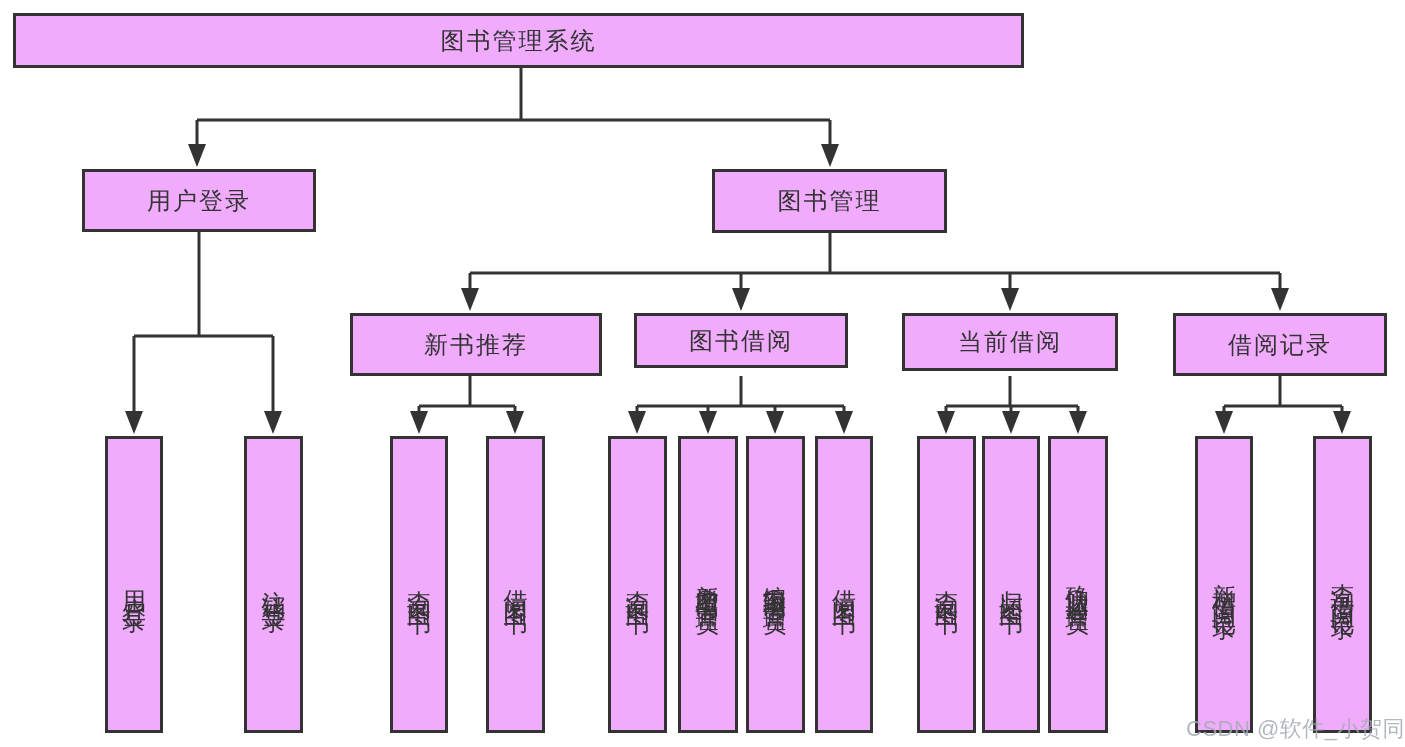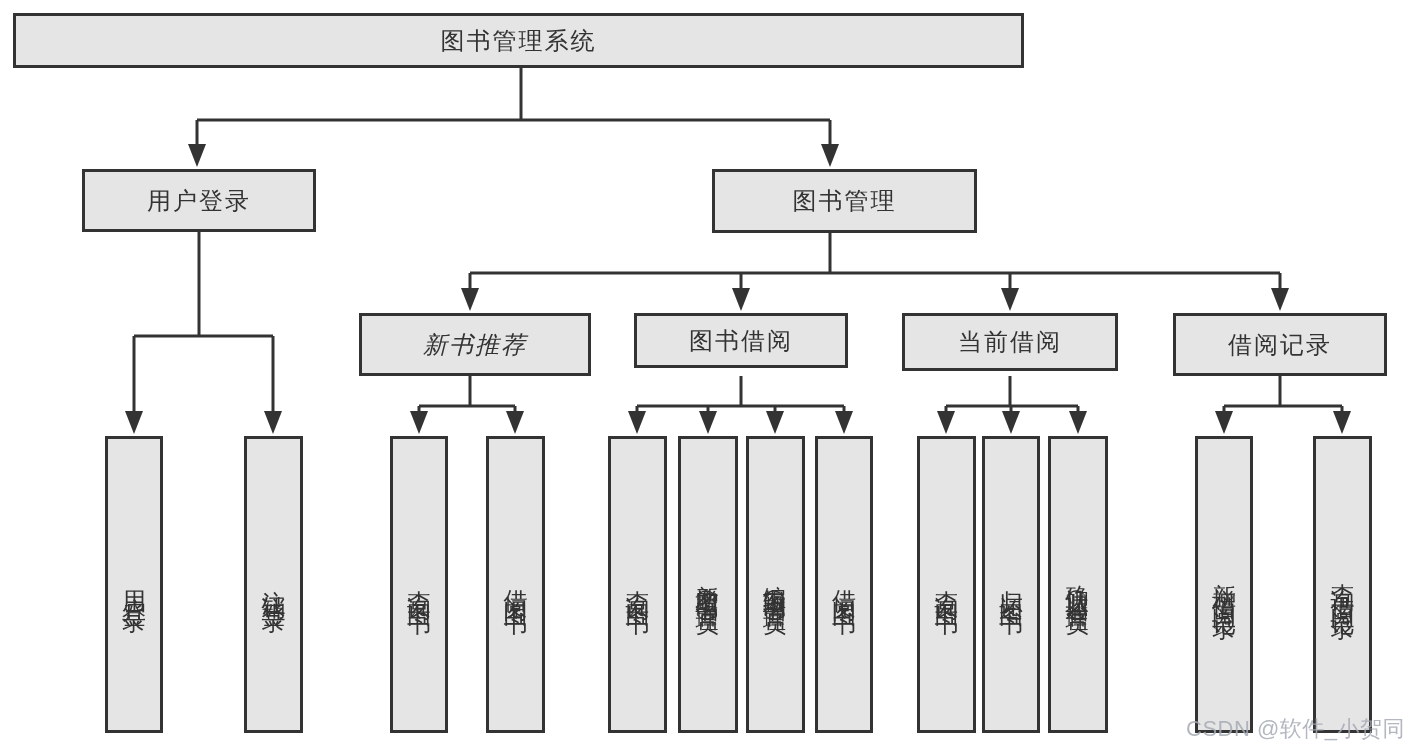--- a/index.html
+++ b/index.html
@@ -19,21 +19,21 @@
     position: absolute;
     left: 0;
     top: 0;
     width: 1405px;
     height: 747px;
     z-index: 1;
   }
   .node {
     position: absolute;
     box-sizing: border-box;
-    background: #e5e5e5;
+    background: #f0abfc;
     display: flex;
     align-items: center;
     justify-content: center;
     z-index: 2;
   }
   .hbox .label {
     font-size: 24px;
     letter-spacing: 2px;
     white-space: nowrap;
   }
@@ -117,24 +117,24 @@
       <line x1="1342" y1="406" x2="1342" y2="418" stroke="#333333" stroke-width="3"></line>
       <polygon points="1333,411 1351,411 1342,434" fill="#333333"></polygon>
     </svg>
   <div id="watermark" style="color: rgb(166, 171, 180);">CSDN @软件_小贺同学</div>
 <div class="node hbox" style="left: 13px; top: 13px; width: 1011px; height: 55px; border: 3px solid rgb(51, 51, 51);">
       <span class="label" style="color: rgb(51, 51, 51);">图书管理系统</span>
     </div>
     <div class="node hbox" style="left: 82px; top: 169px; width: 234px; height: 63px; border: 3px solid rgb(51, 51, 51);">
       <span class="label" style="color: rgb(51, 51, 51);">用户登录</span>
     </div>
-    <div class="node hbox" style="left: 712px; top: 169px; width: 265px; height: 64px; border: 3px solid rgb(51, 51, 51);">
+    <div class="node hbox" style="left: 712px; top: 169px; width: 235px; height: 64px; border: 3px solid rgb(51, 51, 51);">
       <span class="label" style="color: rgb(51, 51, 51);">图书管理</span>
     </div>
-    <div class="node hbox" style="left: 359px; top: 313px; width: 232px; height: 63px; border: 3px solid rgb(51, 51, 51); font-style: italic;">
+    <div class="node hbox" style="left: 350px; top: 313px; width: 252px; height: 63px; border: 3px solid rgb(51, 51, 51);">
       <span class="label" style="color: rgb(51, 51, 51);">新书推荐</span>
     </div>
     <div class="node hbox" style="left: 634px; top: 313px; width: 214px; height: 55px; border: 3px solid rgb(51, 51, 51);">
       <span class="label" style="color: rgb(51, 51, 51);">图书借阅</span>
     </div>
     <div class="node hbox" style="left: 902px; top: 313px; width: 216px; height: 58px; border: 3px solid rgb(51, 51, 51);">
       <span class="label" style="color: rgb(51, 51, 51);">当前借阅</span>
     </div>
     <div class="node hbox" style="left: 1173px; top: 313px; width: 214px; height: 63px; border: 3px solid rgb(51, 51, 51); align-items: center;">
       <span class="label" style="color: rgb(51, 51, 51);">借阅记录</span>

